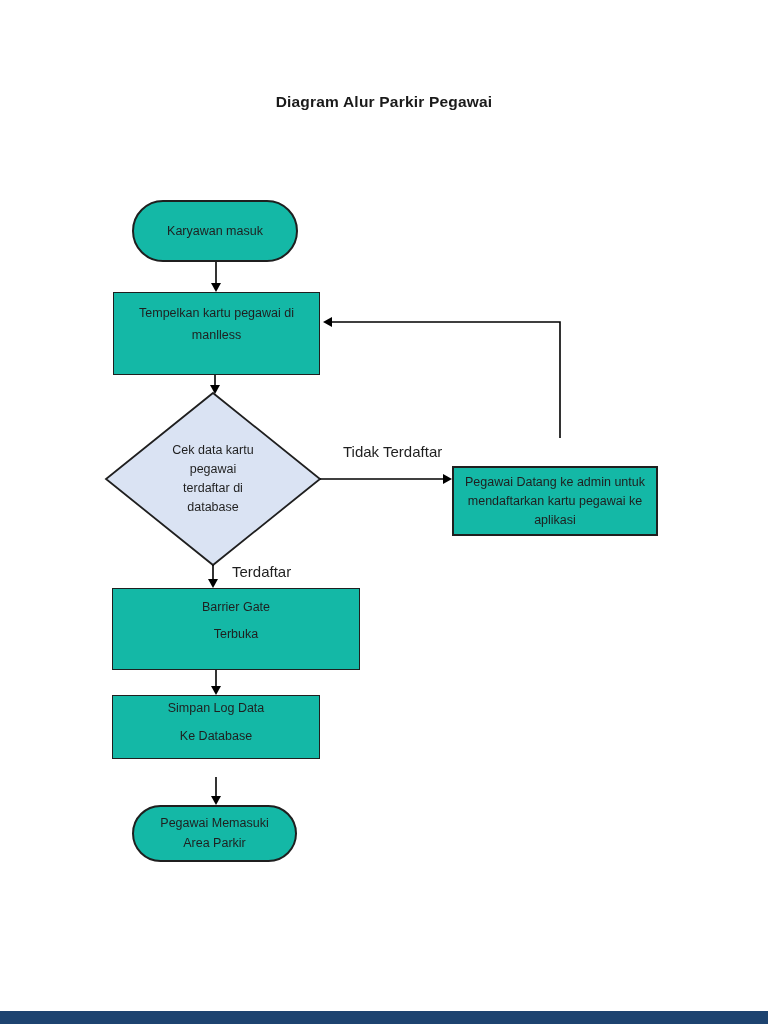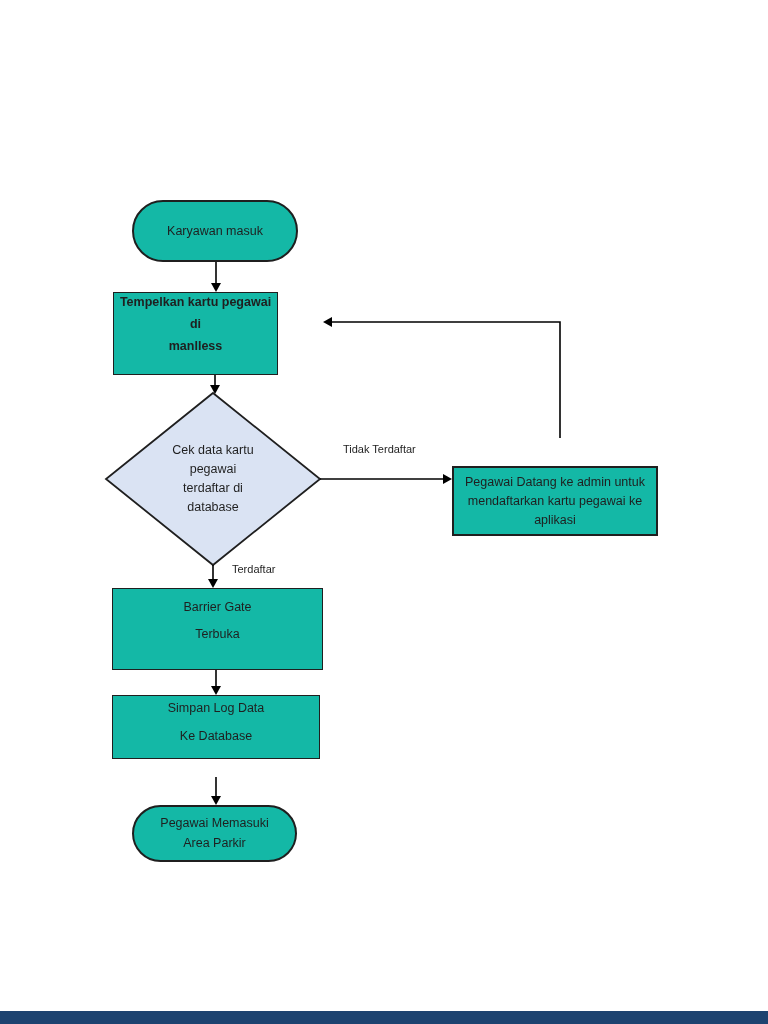--- a/index.html
+++ b/index.html
@@ -37,36 +37,36 @@
     text-align: center;
     white-space: pre-line;
     font-size: 12.5px;
     line-height: 19px;
   }
   .terminator {
     border-radius: 33px;
     border-width: 2px;
   }
   .node-start    { left: 132px; top: 200px; width: 166px; height: 62px; }
-  .node-tap      { left: 113px; top: 292px; width: 165px; height: 83px; line-height: 22px; padding-bottom: 20px; font-weight: bold; }
+  .node-tap      { left: 113px; top: 292px; width: 207px; height: 83px; line-height: 22px; padding-bottom: 20px; }
   .node-register { left: 452px; top: 438px; width: 206px; height: 70px; border-width: 2px; line-height: 19px; margin-top: 28px; }
-  .node-barrier  { left: 112px; top: 588px; width: 211px; height: 82px; line-height: 27px; padding-bottom: 16px; }
+  .node-barrier  { left: 112px; top: 588px; width: 248px; height: 82px; line-height: 27px; padding-bottom: 16px; }
   .node-savelog  { left: 112px; top: 695px; width: 208px; height: 64px; line-height: 28px; padding-bottom: 10px; }
   .node-end      { left: 132px; top: 805px; width: 165px; height: 57px; line-height: 19.5px; }
   .diamond-text {
     position: absolute;
     left: 106px; top: 441px; width: 214px;
     text-align: center;
     white-space: pre-line;
     font-size: 12.5px;
     line-height: 19px;
   }
   .edge-label {
     position: absolute;
-    font-size: 11px;
+    font-size: 15px;
     color: #1f1f1f;
     white-space: nowrap;
   }
   .label-not-registered { left: 343px; top: 443px; }
   .label-registered     { left: 232px; top: 563px; }
   .footer-bar {
     position: absolute;
     left: 0; bottom: 0;
     width: 768px; height: 13px;
     background: #1d4370;
@@ -110,20 +110,21 @@
       <line x1="216" y1="670" x2="216" y2="687" stroke="#000000" stroke-width="1.6"></line>
       <polygon points="211,686 221,686 216,695" fill="#000000"></polygon>
     </g>
 
     <g>
       <line x1="216" y1="777" x2="216" y2="797" stroke="#000000" stroke-width="1.6"></line>
       <polygon points="211,796 221,796 216,805" fill="#000000"></polygon>
     </g>
   </svg>
 
+  <div class="page-title">Diagram Alur Parkir Pegawai</div>
 
   <div class="shape terminator node-start">Karyawan masuk</div>
 
   <div class="shape node-tap">Tempelkan kartu pegawai di
 manlless</div>
 
   <div class="diamond-text">Cek data kartu
 pegawai
 terdaftar di
 database</div>

